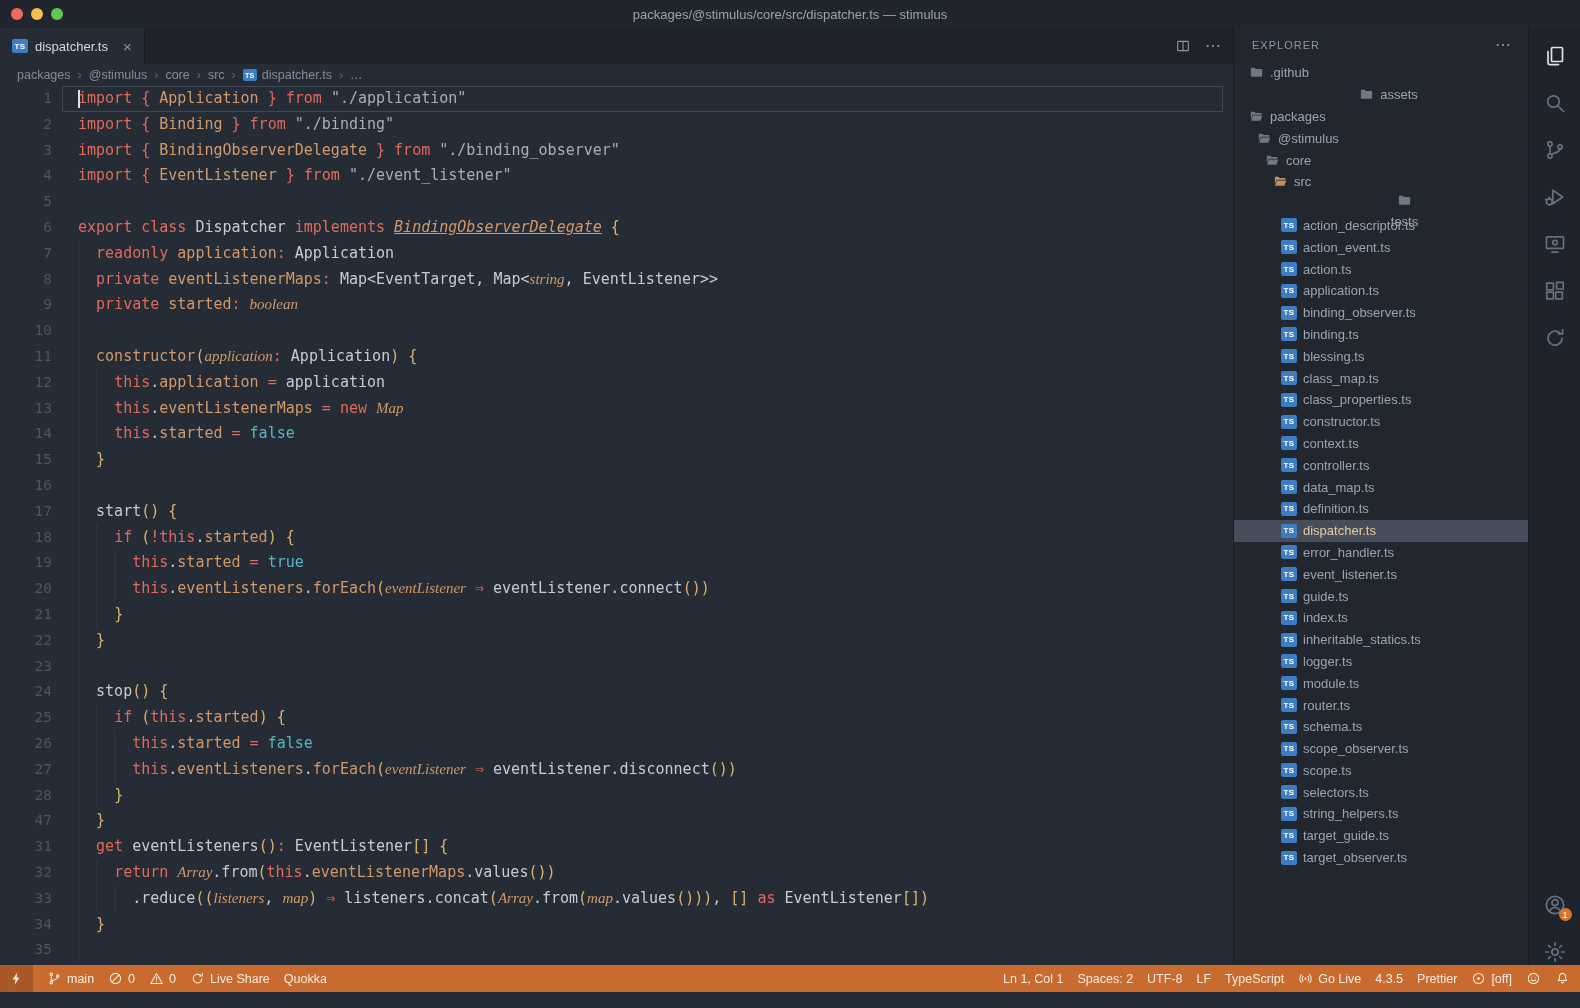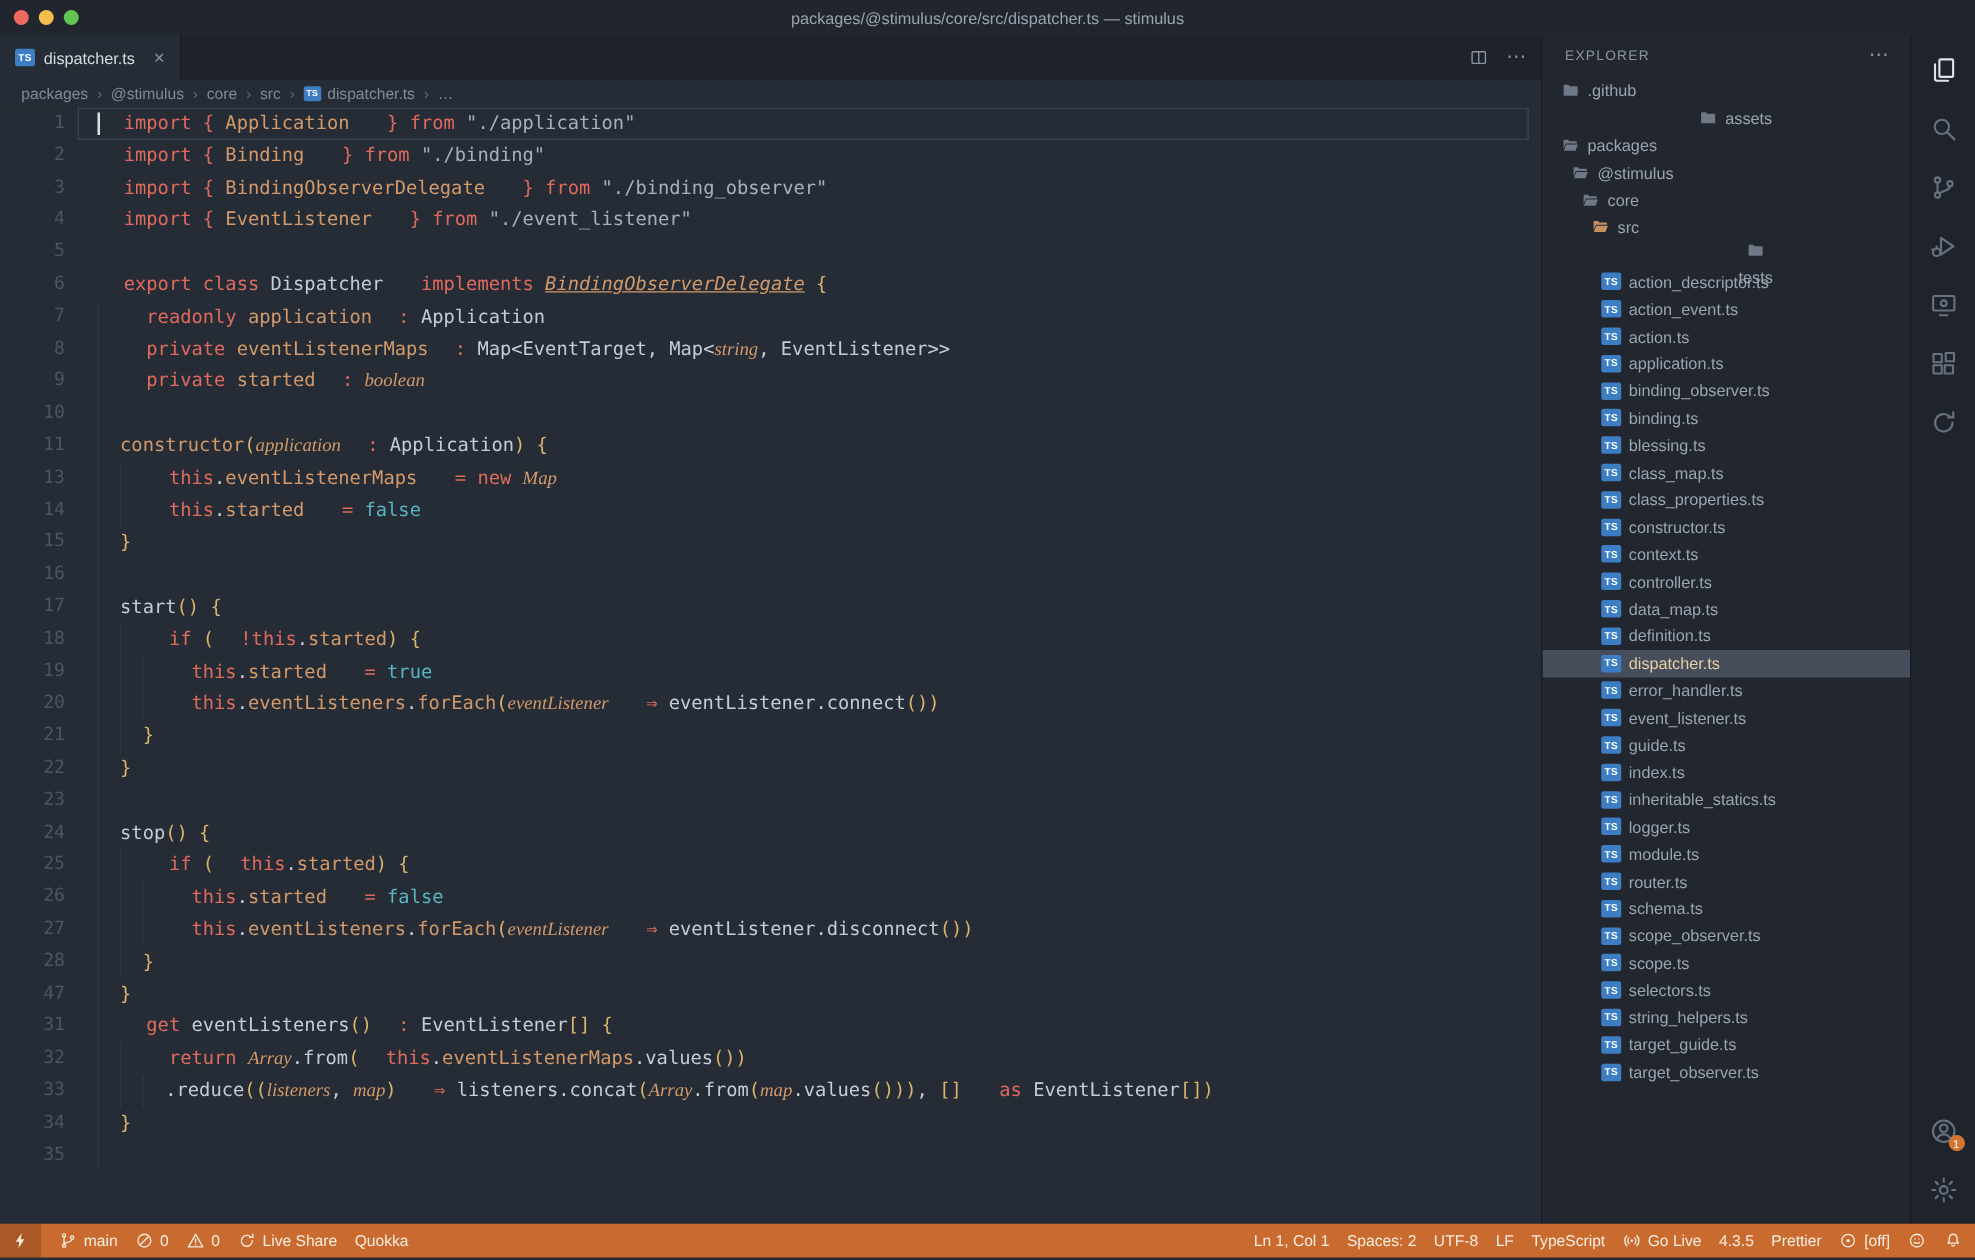--- a/index.html
+++ b/index.html
@@ -29,21 +29,21 @@
   .bc-sep{color:#5e6875;}
 
   
   .editor{position:relative;flex:1;overflow:hidden;font-family:"DejaVu Sans Mono",monospace;font-size:15px;}
   .code-line{display:flex;height:25.8px;line-height:25.8px;white-space:pre;position:relative;}
   .code-line.current::after{content:"";position:absolute;left:62px;right:10px;top:0;bottom:0;border:1px solid rgba(160,170,185,.22);pointer-events:none;}
   .ln{width:52px;text-align:right;color:var(--line-number,#4a5565);flex:none;font-size:14.5px;}
   .code{margin-left:26px;position:relative;white-space:pre;}
   .guide{position:absolute;top:0;bottom:0;width:1px;background:rgba(255,255,255,.055);}
   .cursor{position:absolute;left:0;top:4px;bottom:4px;width:1.5px;background:#dbe2ea;}
-  .tk-k{color:var(--tk-keyword,#df6a5d);margin-left:21px;}
+  .tk-k{color:var(--tk-keyword,#df6a5d);}
   .tk-w{color:var(--tk-fg,#c5ccd6);}
   .tk-o{color:var(--tk-orange,#d2996a);}
   .tk-oi{color:var(--tk-orange,#d2996a);font-style:italic;font-family:Liberation Serif, serif;}
   .tk-oiu{color:var(--tk-orange,#d2996a);font-style:italic;text-decoration:underline;}
   .tk-y{color:var(--tk-yellow,#d8b46e);}
   .tk-s{color:var(--tk-string,#a6b0bb);}
   .tk-c{color:var(--tk-cyan,#57b6c2);}
 
   
   .sidebar{width:295px;background:var(--sidebar-bg,#22272f);display:flex;flex-direction:column;font-size:13px;color:#9aa4b0;border-left:1px solid rgba(0,0,0,.28);}
@@ -64,21 +64,21 @@
 
   
   .activitybar{width:52px;background:var(--activitybar-bg,#1f242c);display:flex;flex-direction:column;align-items:center;padding-top:4px;border-left:1px solid rgba(0,0,0,.25);}
   .ab-icon{width:52px;height:47px;display:flex;align-items:center;justify-content:center;color:#67707e;position:relative;cursor:pointer;}
   .ab-icon.active{color:#dde3ea;}
   .ab-icon svg{width:24px;height:24px;display:block;}
   .ab-bottom{margin-top:auto;padding-bottom:6px;}
   .badge{position:absolute;right:9px;bottom:7px;background:var(--badge-bg,#d3742f);color:#fff;border-radius:50%;min-width:13px;height:13px;font-size:9px;display:flex;align-items:center;justify-content:center;font-family:"Liberation Sans",sans-serif;}
 
   
-  .statusbar{position:absolute;bottom:2px;left:0;right:0;height:27px;background:var(--statusbar-bg,#c96b2e);color:var(--statusbar-fg,#f6ede3);display:flex;align-items:center;font-size:12.5px;padding:0 10px 0 0;justify-content:space-between;z-index:5;}
+  .statusbar{position:absolute;bottom:16px;left:0;right:0;height:27px;background:var(--statusbar-bg,#c96b2e);color:var(--statusbar-fg,#f6ede3);display:flex;align-items:center;font-size:12.5px;padding:0 10px 0 0;justify-content:space-between;z-index:5;}
   .sb-group{display:flex;align-items:center;gap:14px;height:100%;}
   .sb-item{display:flex;align-items:center;gap:5px;height:100%;cursor:pointer;}
   .sb-item .ic{width:15px;height:15px;display:block;}
   .sb-item .ic svg{width:15px;height:15px;display:block;}
   .sb-item.remote{background:rgba(0,0,0,.16);padding:0 9px;}
 </style>
 </head>
 <body>
 
 <div class="titlebar">
@@ -139,20 +139,21 @@
           <div class="code-line"><span class="ln">2</span><span class="code"><span class="tk-k">import { </span><span class="tk-o">Binding</span><span class="tk-k"> } from </span><span class="tk-s">"./binding"</span></span></div>
           <div class="code-line"><span class="ln">3</span><span class="code"><span class="tk-k">import { </span><span class="tk-o">BindingObserverDelegate</span><span class="tk-k"> } from </span><span class="tk-s">"./binding_observer"</span></span></div>
           <div class="code-line"><span class="ln">4</span><span class="code"><span class="tk-k">import { </span><span class="tk-o">EventListener</span><span class="tk-k"> } from </span><span class="tk-s">"./event_listener"</span></span></div>
           <div class="code-line"><span class="ln">5</span><span class="code"></span></div>
           <div class="code-line"><span class="ln">6</span><span class="code"><span class="tk-k">export class </span><span class="tk-w">Dispatcher </span><span class="tk-k">implements </span><span class="tk-oiu">BindingObserverDelegate</span><span class="tk-y"> {</span></span></div>
           <div class="code-line"><span class="ln">7</span><span class="code"><span class="guide" style="left: 0px;"></span><span class="tk-w">  </span><span class="tk-k">readonly </span><span class="tk-o">application</span><span class="tk-k">: </span><span class="tk-w">Application</span></span></div>
           <div class="code-line"><span class="ln">8</span><span class="code"><span class="guide" style="left: 0px;"></span><span class="tk-w">  </span><span class="tk-k">private </span><span class="tk-o">eventListenerMaps</span><span class="tk-k">: </span><span class="tk-w">Map&lt;EventTarget, Map&lt;</span><span class="tk-oi">string</span><span class="tk-w">, EventListener&gt;&gt;</span></span></div>
           <div class="code-line"><span class="ln">9</span><span class="code"><span class="guide" style="left: 0px;"></span><span class="tk-w">  </span><span class="tk-k">private </span><span class="tk-o">started</span><span class="tk-k">: </span><span class="tk-oi">boolean</span></span></div>
           <div class="code-line"><span class="ln">10</span><span class="code"><span class="guide" style="left: 0px;"></span><span class="tk-w">  </span></span></div>
           <div class="code-line"><span class="ln">11</span><span class="code"><span class="guide" style="left: 0px;"></span><span class="tk-w">  </span><span class="tk-o">constructor</span><span class="tk-y">(</span><span class="tk-oi">application</span><span class="tk-k">: </span><span class="tk-w">Application</span><span class="tk-y">) {</span></span></div>
+          <div class="code-line"><span class="ln">12</span><span class="code"><span class="guide" style="left: 0px;"></span><span class="guide" style="left: 18.07px;"></span><span class="tk-w">    </span><span class="tk-k">this</span><span class="tk-w">.</span><span class="tk-o">application</span><span class="tk-k"> = </span><span class="tk-w">application</span></span></div>
           <div class="code-line"><span class="ln">13</span><span class="code"><span class="guide" style="left: 0px;"></span><span class="guide" style="left: 18.07px;"></span><span class="tk-w">    </span><span class="tk-k">this</span><span class="tk-w">.</span><span class="tk-o">eventListenerMaps</span><span class="tk-k"> = new </span><span class="tk-oi">Map</span></span></div>
           <div class="code-line"><span class="ln">14</span><span class="code"><span class="guide" style="left: 0px;"></span><span class="guide" style="left: 18.07px;"></span><span class="tk-w">    </span><span class="tk-k">this</span><span class="tk-w">.</span><span class="tk-o">started</span><span class="tk-k"> = </span><span class="tk-c">false</span></span></div>
           <div class="code-line"><span class="ln">15</span><span class="code"><span class="guide" style="left: 0px;"></span><span class="tk-w">  </span><span class="tk-y">}</span></span></div>
           <div class="code-line"><span class="ln">16</span><span class="code"><span class="guide" style="left: 0px;"></span><span class="tk-w">  </span></span></div>
           <div class="code-line"><span class="ln">17</span><span class="code"><span class="guide" style="left: 0px;"></span><span class="tk-w">  start</span><span class="tk-y">() {</span></span></div>
           <div class="code-line"><span class="ln">18</span><span class="code"><span class="guide" style="left: 0px;"></span><span class="guide" style="left: 18.07px;"></span><span class="tk-w">    </span><span class="tk-k">if </span><span class="tk-y">(</span><span class="tk-k">!this</span><span class="tk-w">.</span><span class="tk-o">started</span><span class="tk-y">) {</span></span></div>
           <div class="code-line"><span class="ln">19</span><span class="code"><span class="guide" style="left: 0px;"></span><span class="guide" style="left: 18.07px;"></span><span class="guide" style="left: 36.14px;"></span><span class="tk-w">      </span><span class="tk-k">this</span><span class="tk-w">.</span><span class="tk-o">started</span><span class="tk-k"> = </span><span class="tk-c">true</span></span></div>
           <div class="code-line"><span class="ln">20</span><span class="code"><span class="guide" style="left: 0px;"></span><span class="guide" style="left: 18.07px;"></span><span class="guide" style="left: 36.14px;"></span><span class="tk-w">      </span><span class="tk-k">this</span><span class="tk-w">.</span><span class="tk-o">eventListeners</span><span class="tk-w">.</span><span class="tk-o">forEach</span><span class="tk-y">(</span><span class="tk-oi">eventListener</span><span class="tk-k"> ⇒ </span><span class="tk-w">eventListener.connect</span><span class="tk-y">())</span></span></div>
           <div class="code-line"><span class="ln">21</span><span class="code"><span class="guide" style="left: 0px;"></span><span class="guide" style="left: 18.07px;"></span><span class="tk-w">    </span><span class="tk-y">}</span></span></div>
           <div class="code-line"><span class="ln">22</span><span class="code"><span class="guide" style="left: 0px;"></span><span class="tk-w">  </span><span class="tk-y">}</span></span></div>

